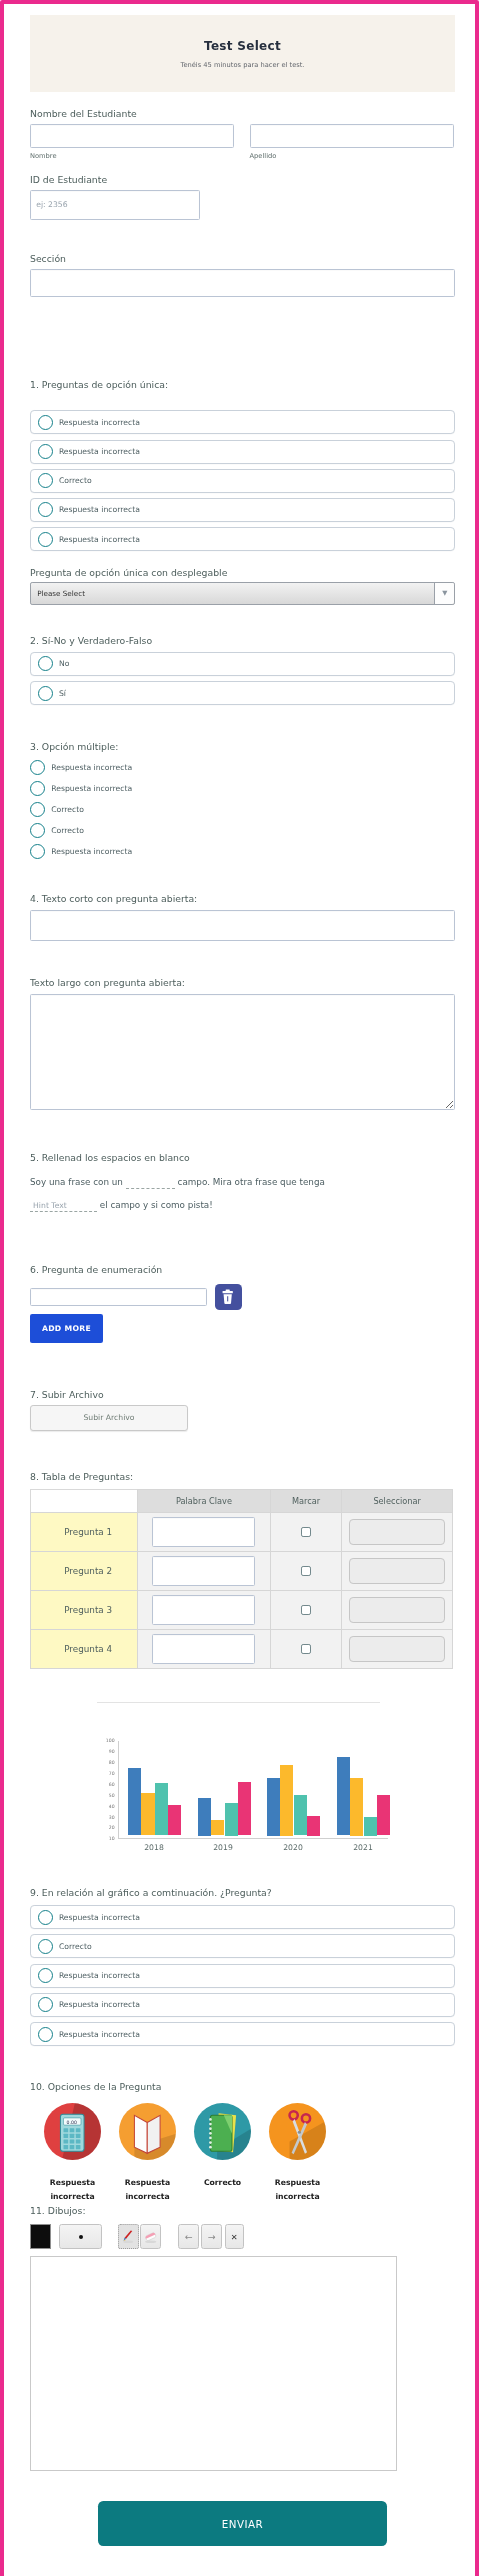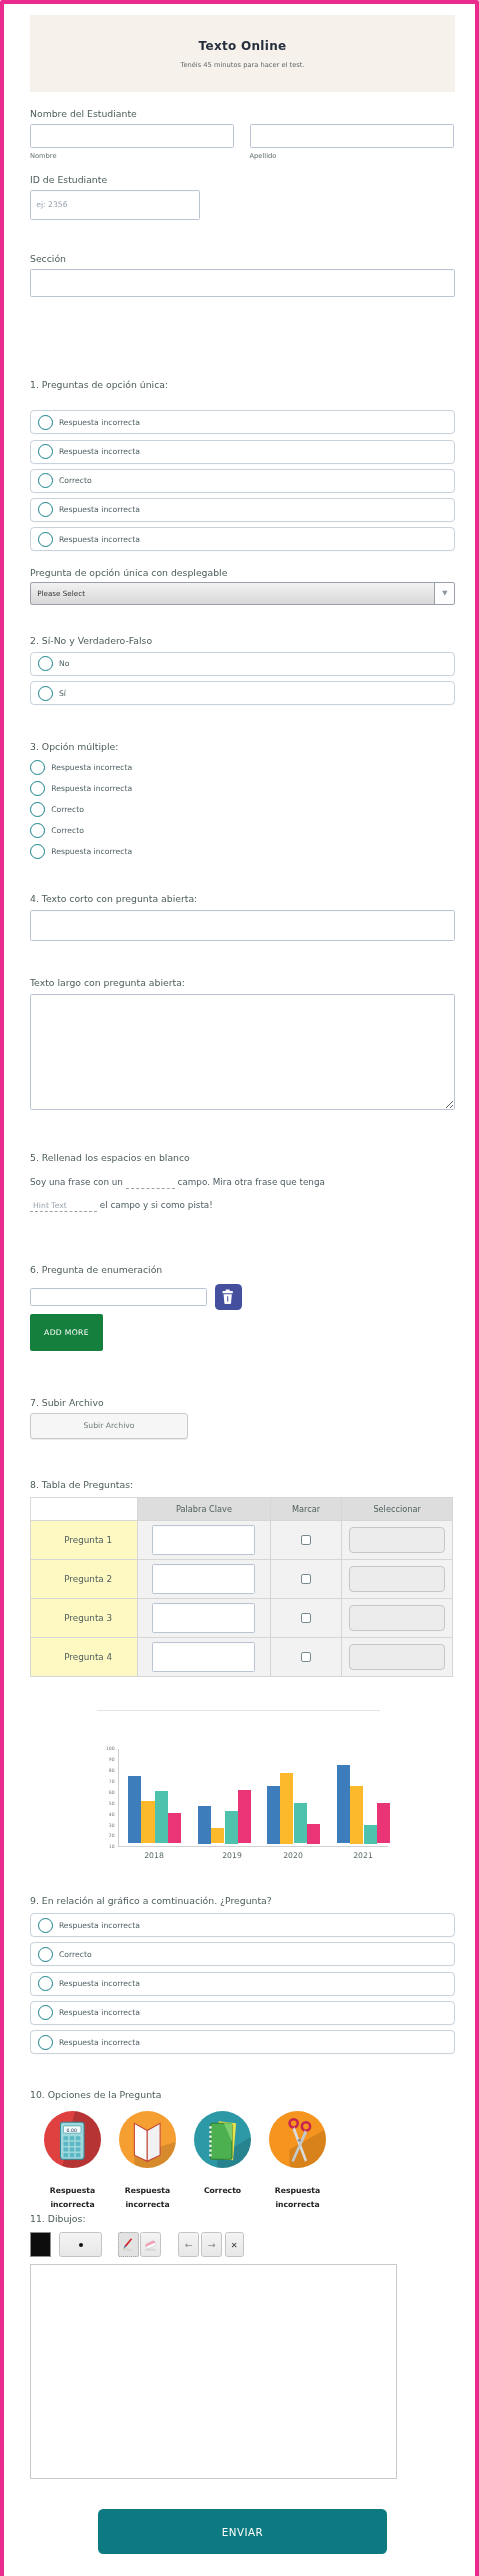--- a/index.html
+++ b/index.html
@@ -36,22 +36,22 @@
   .dropdown-arrow { color:#8a949e; font-size:6.7px; }
   
   .fill-sentence { font-size:8.8px; color:#4d5e62; line-height:2.6; }
   .blank-input { border:none !important; border-bottom:0.5px dashed #9aa5a3 !important; border-radius:0 !important;
                  box-shadow:none !important; background:transparent; height:13.4px; padding:0 3.1px !important; font-size:7.7px !important; }
   
   .enum-row { display:flex; align-items:flex-start; margin-top:8.2px; }
   .enum-input { width:177px; height:18.5px; margin-top:4.1px; border-radius:1px; }
   .trash-btn { width:27px; height:26px; background:#44509e; border-radius:4.6px; margin-left:7.7px;
                display:flex; align-items:center; justify-content:center; cursor:pointer; }
-  .add-more-btn { margin-top:4.1px; width:73px; height:37px; background:#15803d; color:#fff; border:none; border-radius:2.1px;
-               font-family:inherit; font-weight:normal; font-size:7.7px; letter-spacing:0.3px; cursor:pointer; }
+  .add-more-btn { margin-top:4.1px; width:73px; height:29px; background:#1d4ed8; color:#fff; border:none; border-radius:2.1px;
+               font-family:inherit; font-weight:bold; font-size:7.7px; letter-spacing:0.3px; cursor:pointer; }
   
   .upload-btn { width:158px; height:26px; background:#f6f6f6; border:0.5px solid #c9c9c9; border-radius:3.1px;
                font-family:inherit; font-size:7.7px; color:#707d76; box-shadow:0 1px 1px rgba(0,0,0,0.08); cursor:pointer; }
   
   .q-table { margin-top:7.2px; width:423px; border:0.5px solid #d9d9d9; border-collapse:collapse; }
   .q-table th, .q-table td { border:0.5px solid #d6d6d6; }
   .q-table thead th { height:23px; background:#dddddd; font-size:8.2px; font-weight:normal; color:#51615f; }
   .q-table thead th.corner { background:#fff; border-top:none; border-left:none; }
   .q-table td.row-head { background:#fef9c3; font-size:8.8px; color:#51615f; padding-left:8.2px; width:108px; }
   .q-table td { height:39px; background:#f2f2f2; text-align:center; vertical-align:middle; }
@@ -97,21 +97,21 @@
   .w-full{width:425px;} .h54{height:28px;} .h60{height:31px;}
   .id-input{width:170px;height:30px;}
   .big-textarea{width:425px;height:116px;resize:both;}
 </style>
 </head>
 <body>
 
 <div class="page">
 
   <div class="form-header">
-    <div class="form-title">Texto Online</div>
+    <div class="form-title">Test Select</div>
     <div class="form-subtitle">Tenéis 45 minutos para hacer el test.</div>
   </div>
 
   
   <div class="q-label mt30">Nombre del Estudiante</div>
   <div class="name-row">
     <div class="name-col">
       <input type="text" style="">
       <div class="sub-label">Nombre</div>
     </div>
@@ -327,21 +327,21 @@
           <div class="bar" style="left: 40px; top: 75px; height: 19.6px; background: rgb(233, 52, 117);"></div>
         </div>
         <div class="bar-group" style="left: 218px;">
           <div class="bar" style="left: 0px; top: 16.3px; height: 78px; background: rgb(62, 125, 188);"></div>
           <div class="bar" style="left: 13.4px; top: 37px; height: 58px; background: rgb(252, 185, 44);"></div>
           <div class="bar" style="left: 27px; top: 76px; height: 18.5px; background: rgb(79, 194, 174);"></div>
           <div class="bar" style="left: 40px; top: 54px; height: 40px; background: rgb(233, 52, 117);"></div>
         </div>
       </div>
   <div class="cat-label" style="left: 30px;">2018</div>
-      <div class="cat-label" style="left: 108px;">2019</div>
+      <div class="cat-label" style="left: 99px;">2019</div>
       <div class="cat-label" style="left: 169px;">2020</div>
       <div class="cat-label" style="left: 239px;">2021</div>
     </div>
 
   
   <div class="q-label mt72">9. En relación al gráfico a comtinuación. ¿Pregunta?</div>
   <div class="mt14">
     <div class="opt-box">
       <span class="radio-circle"></span>
       <span class="opt-text">Respuesta incorrecta</span>

